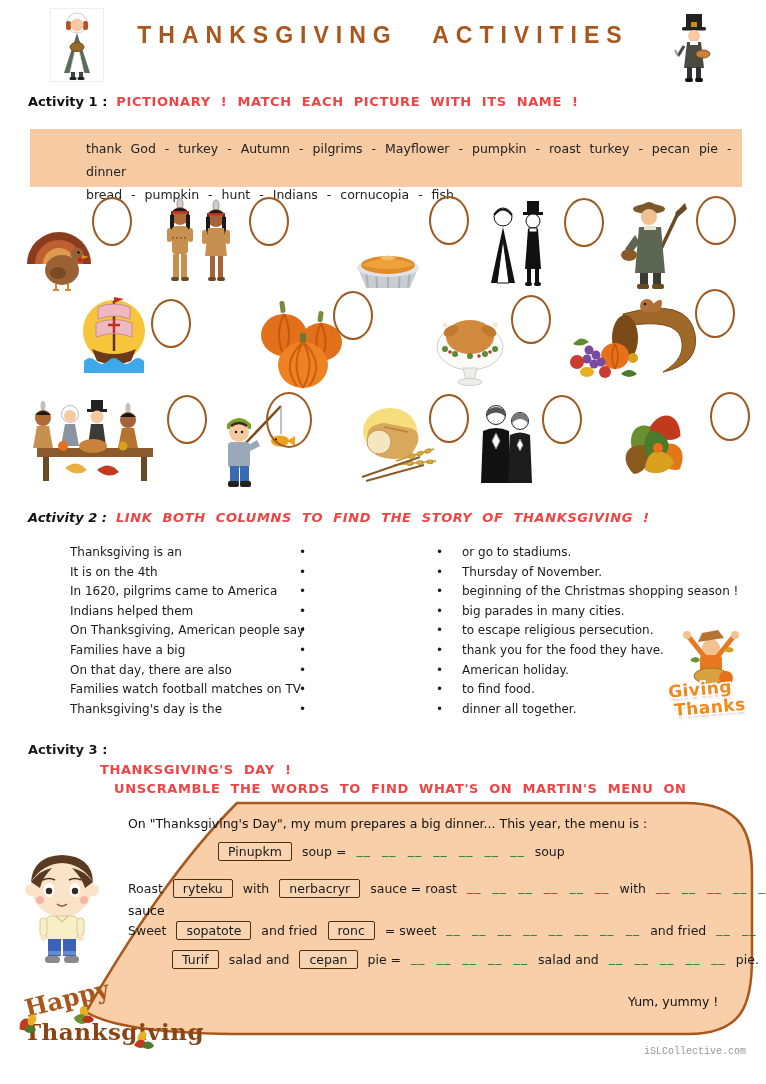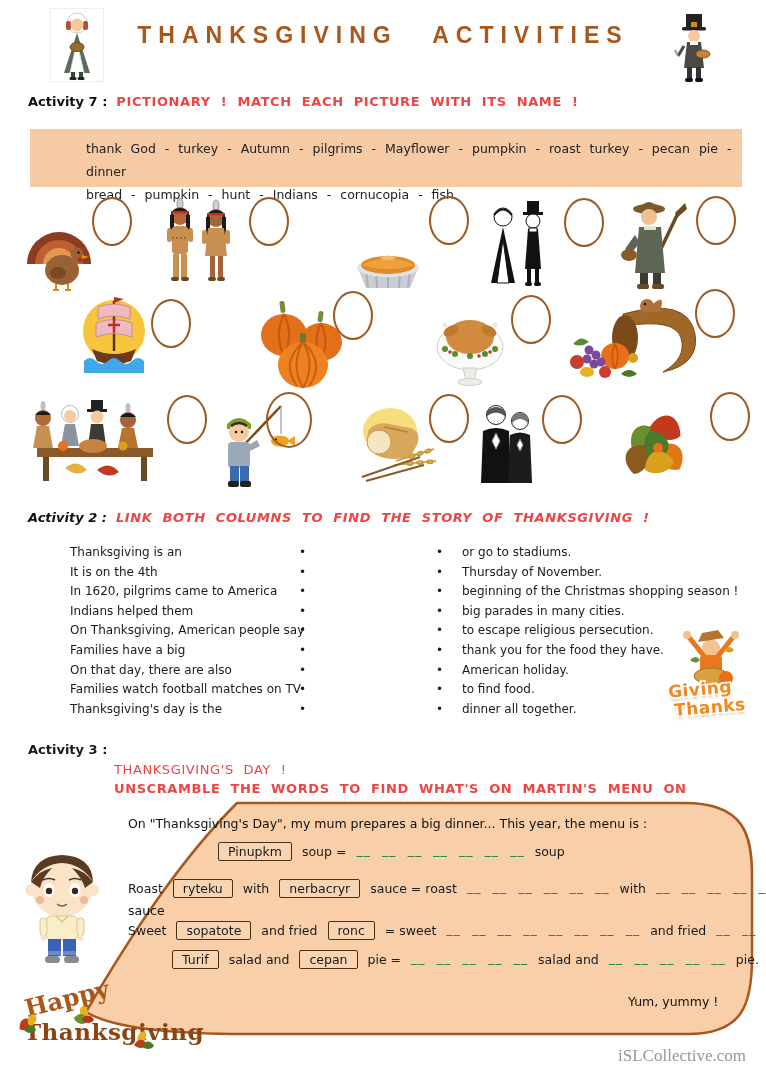--- a/index.html
+++ b/index.html
@@ -49,22 +49,22 @@
   .wbox{border:1.6px solid #4a3012;border-radius:2px;padding:1px 9px;background:rgba(255,255,255,0.12);
     font-size:12.5px;}
   .blanks{font-weight:bold;letter-spacing:1px;word-spacing:7px;color:#15803d;font-family:Liberation Serif, serif;}
   .bubble-text{font-size:12.5px;color:#111;}
 
   
   #happy{left:24px;top:984px;font-family:"DejaVu Serif",serif;font-weight:bold;
     font-size:24px;color:#A8571D;transform:rotate(-14deg);}
   #thanksgiving{left:24px;top:1018px;font-family:"DejaVu Serif",serif;font-weight:700;
     font-size:23px;color:#8A4413;letter-spacing:.5px;}
-  #watermark{right:20px;top:1046px;font-family:Liberation Serif, serif;
-    font-size:17px;color:#969696;}
+  #watermark{right:20px;top:1046px;font-family:Liberation Mono, monospace;
+    font-size:10px;color:#969696;}
 </style>
 </head>
 <body>
 
 <div id="page">
 
   <div class="abs char-frame" style="left:50px;top:8px;width:52px;height:72px;">
     <svg width="52" height="72" viewBox="0 0 52 72">
       <circle cx="26" cy="14" r="10" fill="#fff" stroke="#cfcfcf"></circle>
       <rect x="15" y="12" width="5" height="9" rx="2" fill="#B5502A"></rect>
@@ -94,21 +94,21 @@
       <line x1="12" y1="34" x2="6" y2="44" stroke="#4A4A42" stroke-width="3"></line>
       <line x1="6" y1="44" x2="3" y2="38" stroke="#9a9aa2" stroke-width="2"></line>
       <rect x="15" y="55" width="5" height="12" fill="#333"></rect>
       <rect x="24" y="55" width="5" height="12" fill="#333"></rect>
       <rect x="13" y="66" width="8" height="4" rx="2" fill="#111"></rect>
       <rect x="23" y="66" width="8" height="4" rx="2" fill="#111"></rect>
     </svg>
   </div>
 
   <div class="abs act-line" style="left:28px;top:94px;">
-    <span class="act-label">Activity 7 :</span>
+    <span class="act-label">Activity 1 :</span>
     <span class="act-instr">PICTIONARY ! MATCH EACH PICTURE WITH ITS NAME !</span>
   </div>
 
   <div id="word-bank" class="abs">
     <div class="wb-text">
       <div>thank God  -  turkey  -  Autumn  -  pilgrims  -  Mayflower  -  pumpkin  -  roast turkey  -  pecan pie  -  dinner</div>
       <div>bread  -  pumpkin  -  hunt  -  Indians  -  cornucopia  -  fish</div>
     </div>
   </div>
 
@@ -480,21 +480,21 @@
       <circle cx="66" cy="52" r="7" fill="#E8701A"></circle>
       <path d="M30 34 Q36 28 40 34 Q36 39 30 34 Z" fill="#6A8F2F"></path>
       <path d="M64 24 Q70 18 74 24 Q70 29 64 24 Z" fill="#D9A01E"></path>
     </svg>
     <div id="gt-line1" class="gt-text">Giving</div>
     <div id="gt-line2" class="gt-text">Thanks</div>
   </div>
 
   <div class="abs" style="left:28px;top:742px;font-size:13px;font-weight:bold;">Activity 3 :</div>
   <div class="abs act-instr" style="left:114px;top:742px;font-size:13px;font-weight:bold;margin-top:39px;">UNSCRAMBLE THE WORDS TO FIND WHAT'S ON MARTIN'S MENU ON</div>
-  <div class="abs act-instr" style="left:114px;top:762px;font-size:13px;font-weight:normal;">THANKSGIVING'S DAY !</div>
+  <div class="abs act-instr" style="left:100px;top:762px;font-size:13px;font-weight:bold;">THANKSGIVING'S DAY !</div>
 
   <svg class="abs" style="left:70px;top:790px;" width="692" height="256" viewBox="70 790 692 256">
     <path d="M237 803
              L685 803
              C745 803 752 836 752 876
              L752 958
              C752 1004 743 1034 688 1034
              L245 1034
              C178 1034 114 1029 86 1012
              C129 938 179 861 237 803 Z" fill="#F8CFA8" stroke="#A8571D" stroke-width="2.5"></path>

